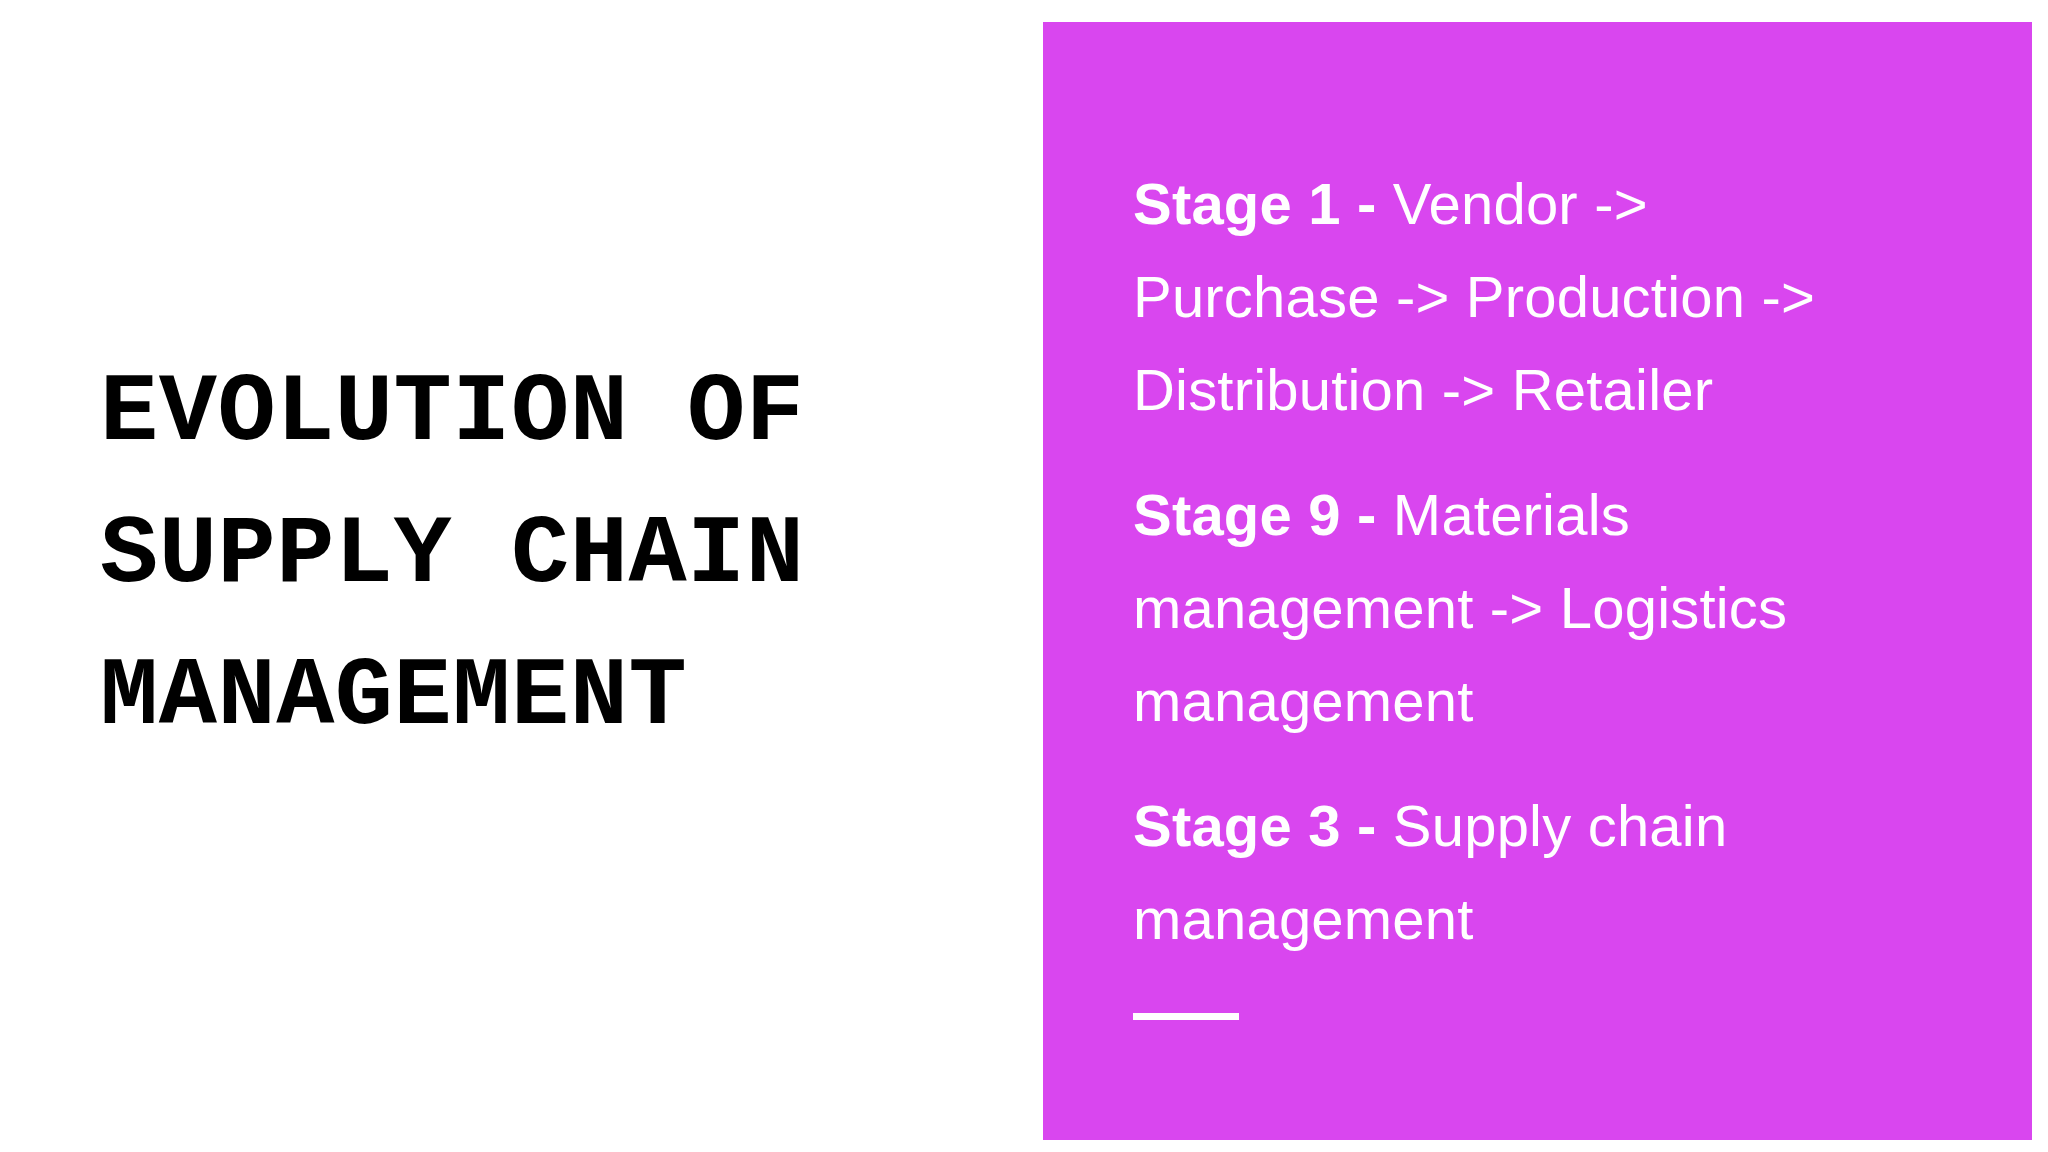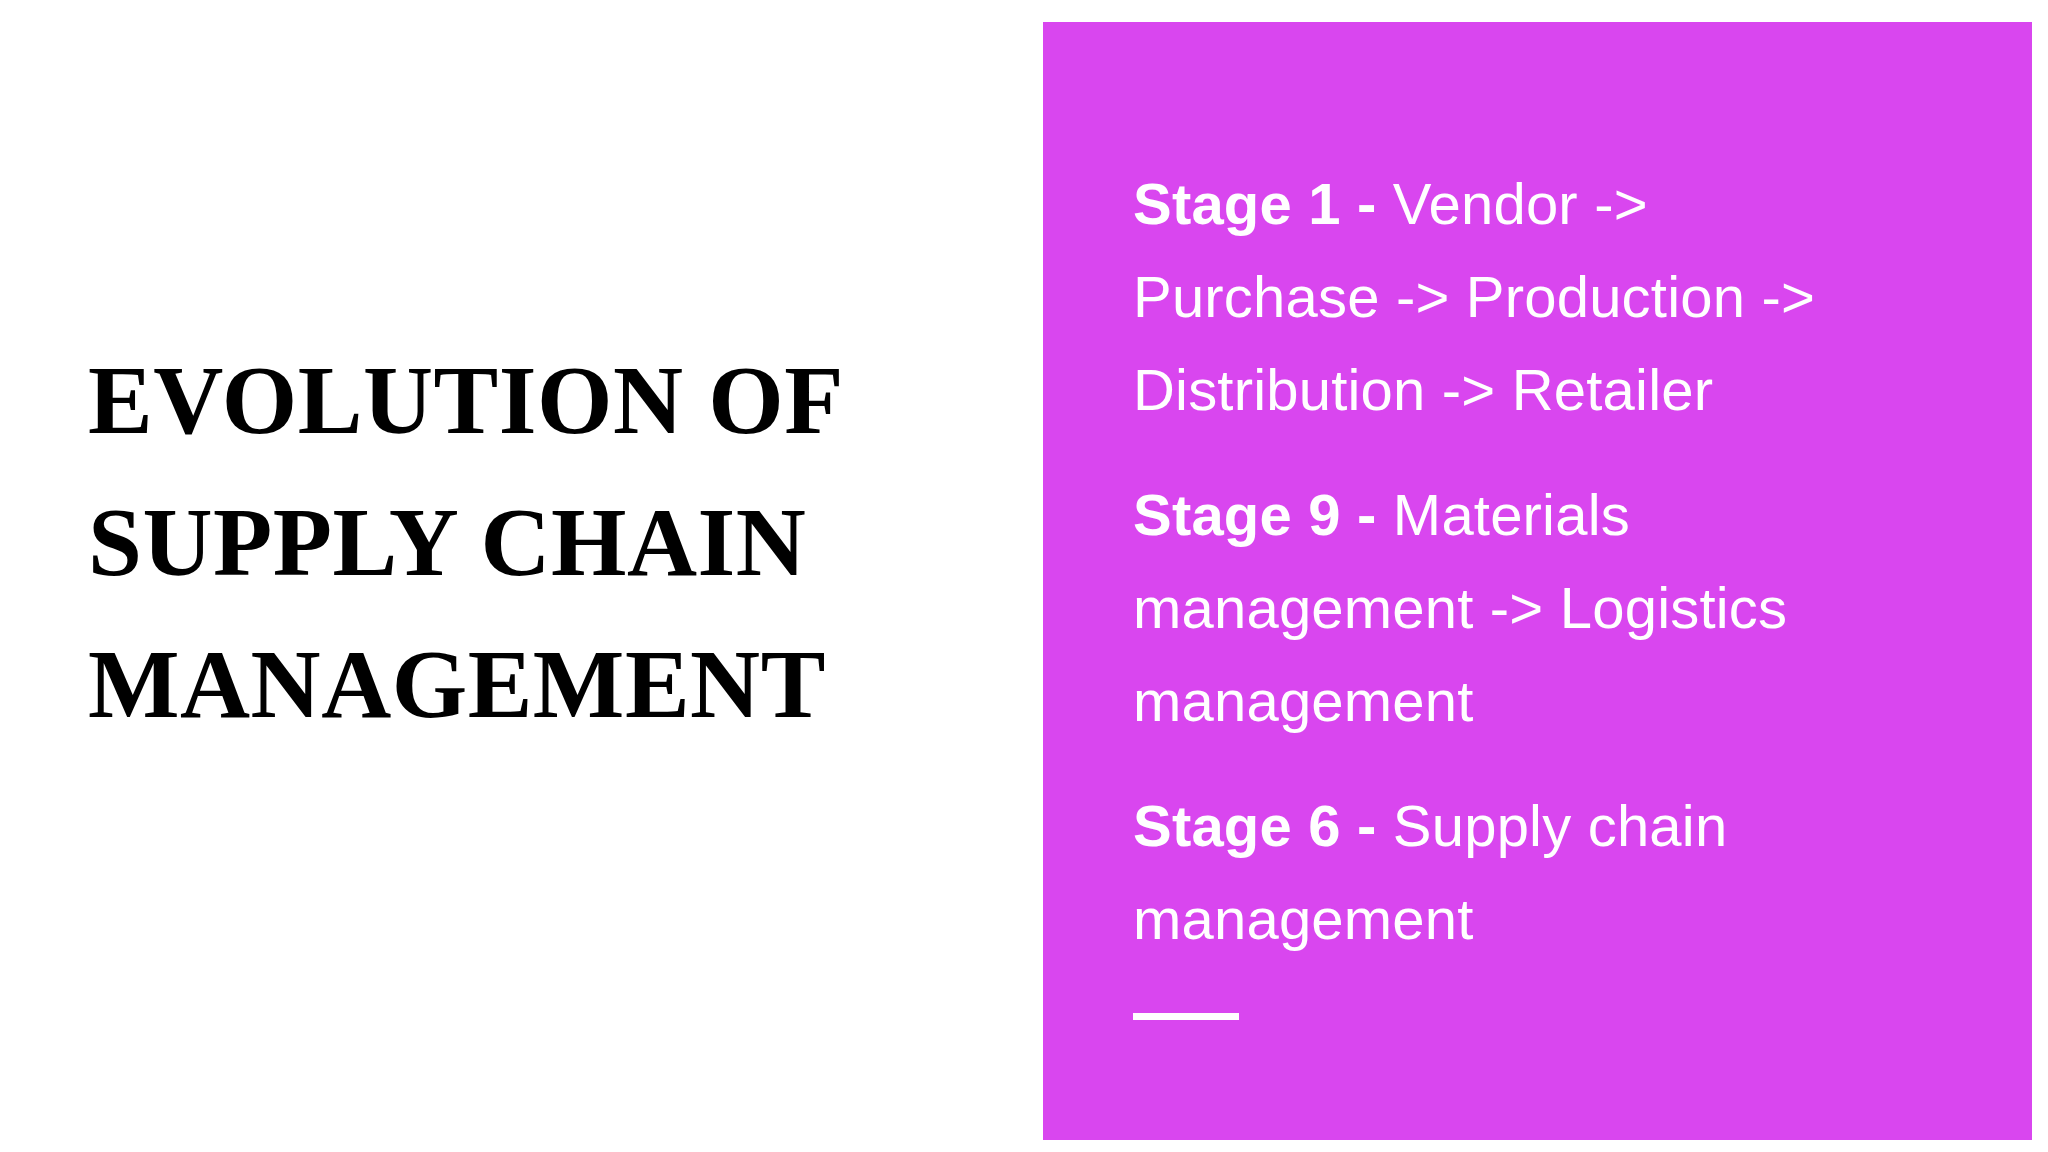--- a/index.html
+++ b/index.html
@@ -25,22 +25,22 @@
 
   
   .title-area {
     position: absolute;
     left: 88px;
     top: 330px;
     width: 860px;
   }
 
   .slide-title {
-    margin: 0;
-    font-family: Liberation Serif, serif;
+    margin: 12px;
+    font-family: Liberation Mono, monospace;
     font-weight: 700;
     font-size: 97px;
     line-height: 142px;
     letter-spacing: 0.5px;
     color: #000000;
     text-transform: uppercase;
     white-space: pre-line;
   }
 
   
@@ -102,21 +102,21 @@
 
       <p class="stage-block">
         <span class="stage-label">Stage 1 -</span><span> Vendor -&gt; Purchase -&gt; Production -&gt; Distribution -&gt; Retailer</span>
       </p>
 
       <p class="stage-block">
         <span class="stage-label">Stage 9 -</span><span> Materials management -&gt; Logistics management</span>
       </p>
 
       <p class="stage-block">
-        <span class="stage-label">Stage 6 -</span><span> Supply chain management</span>
+        <span class="stage-label">Stage 3 -</span><span> Supply chain management</span>
       </p>
 
       <div class="panel-rule"></div>
 
     </div>
   </div>
 
 </div>
 
 </body></html>

